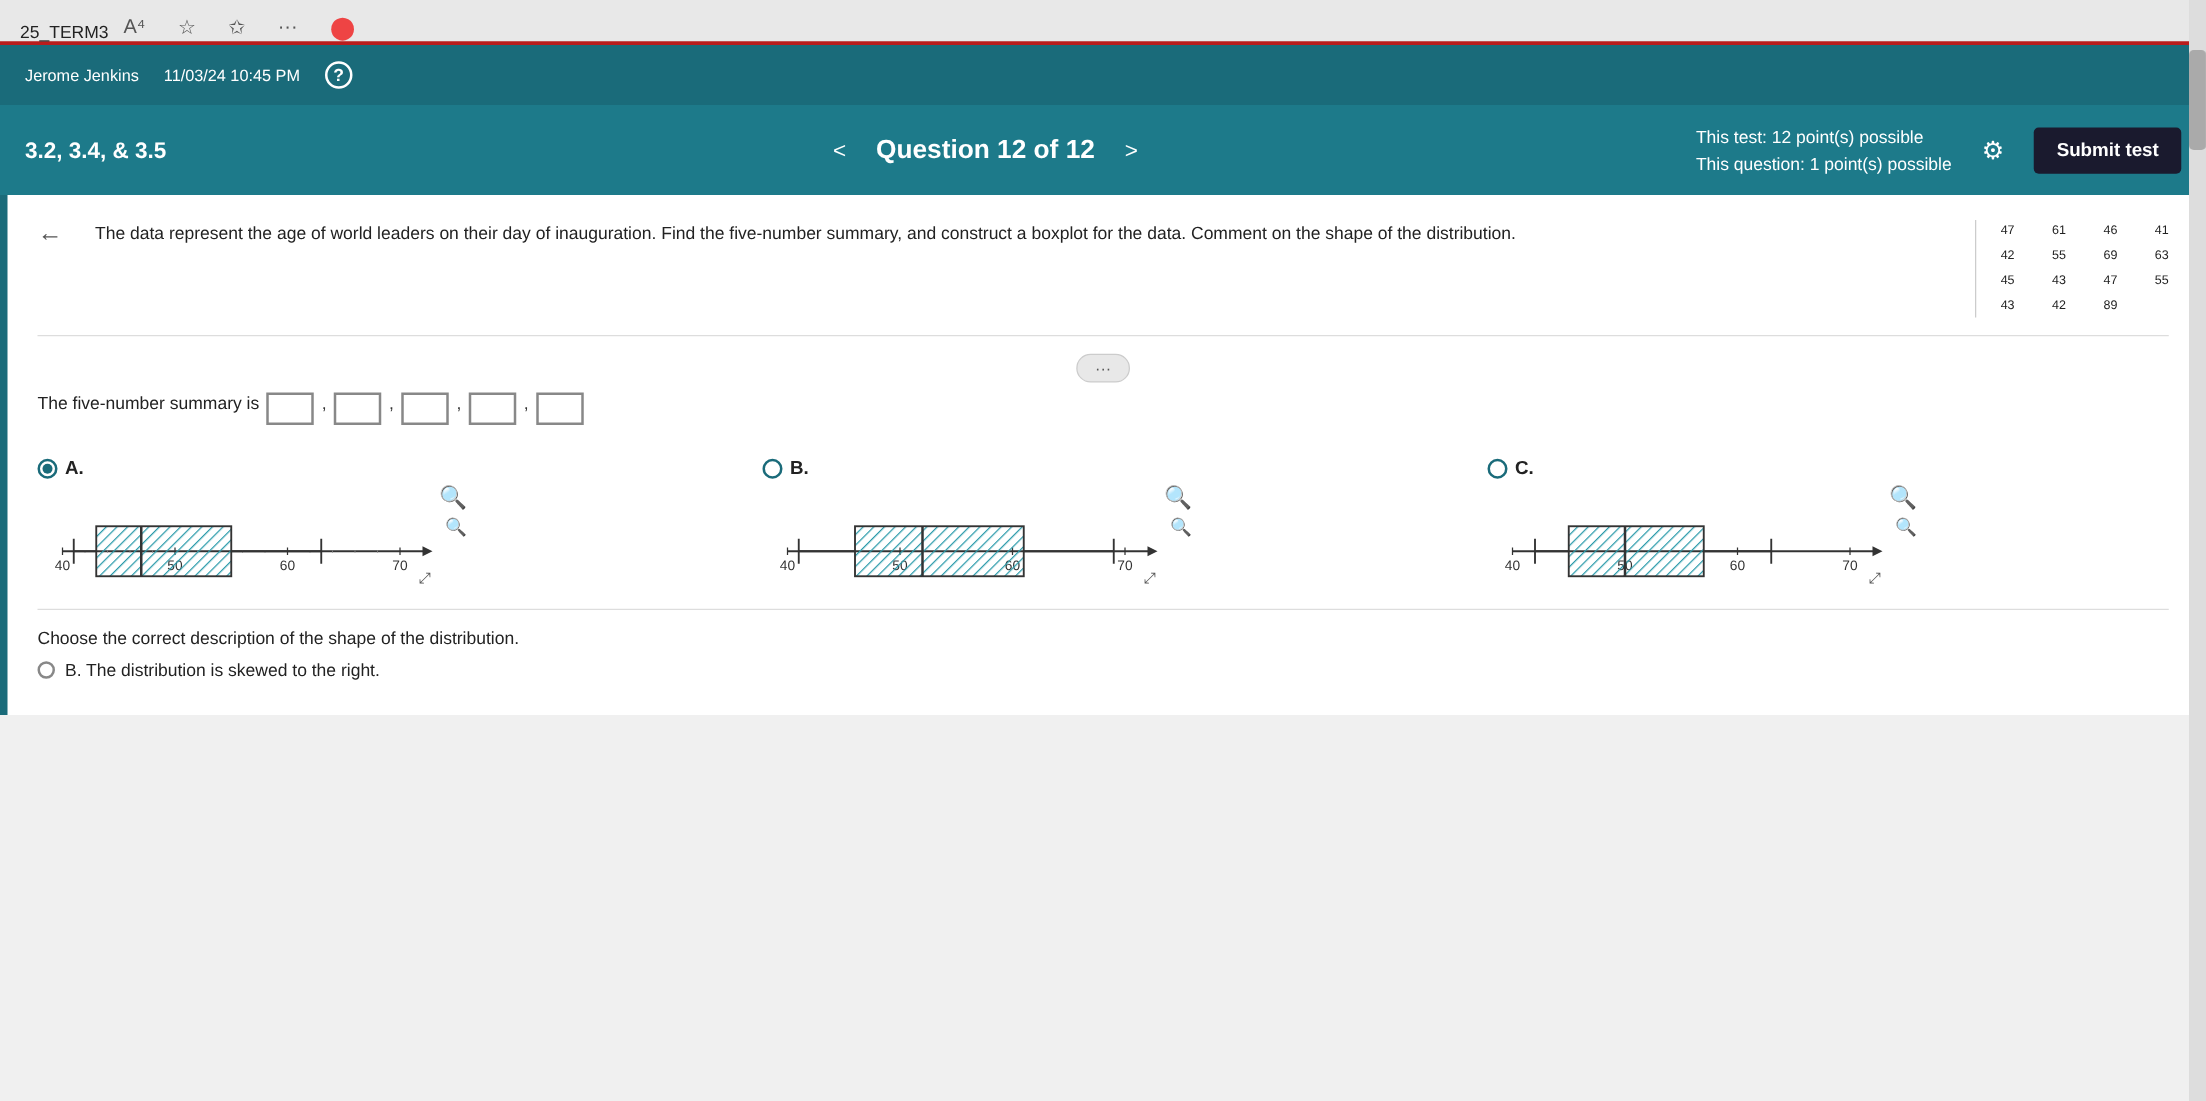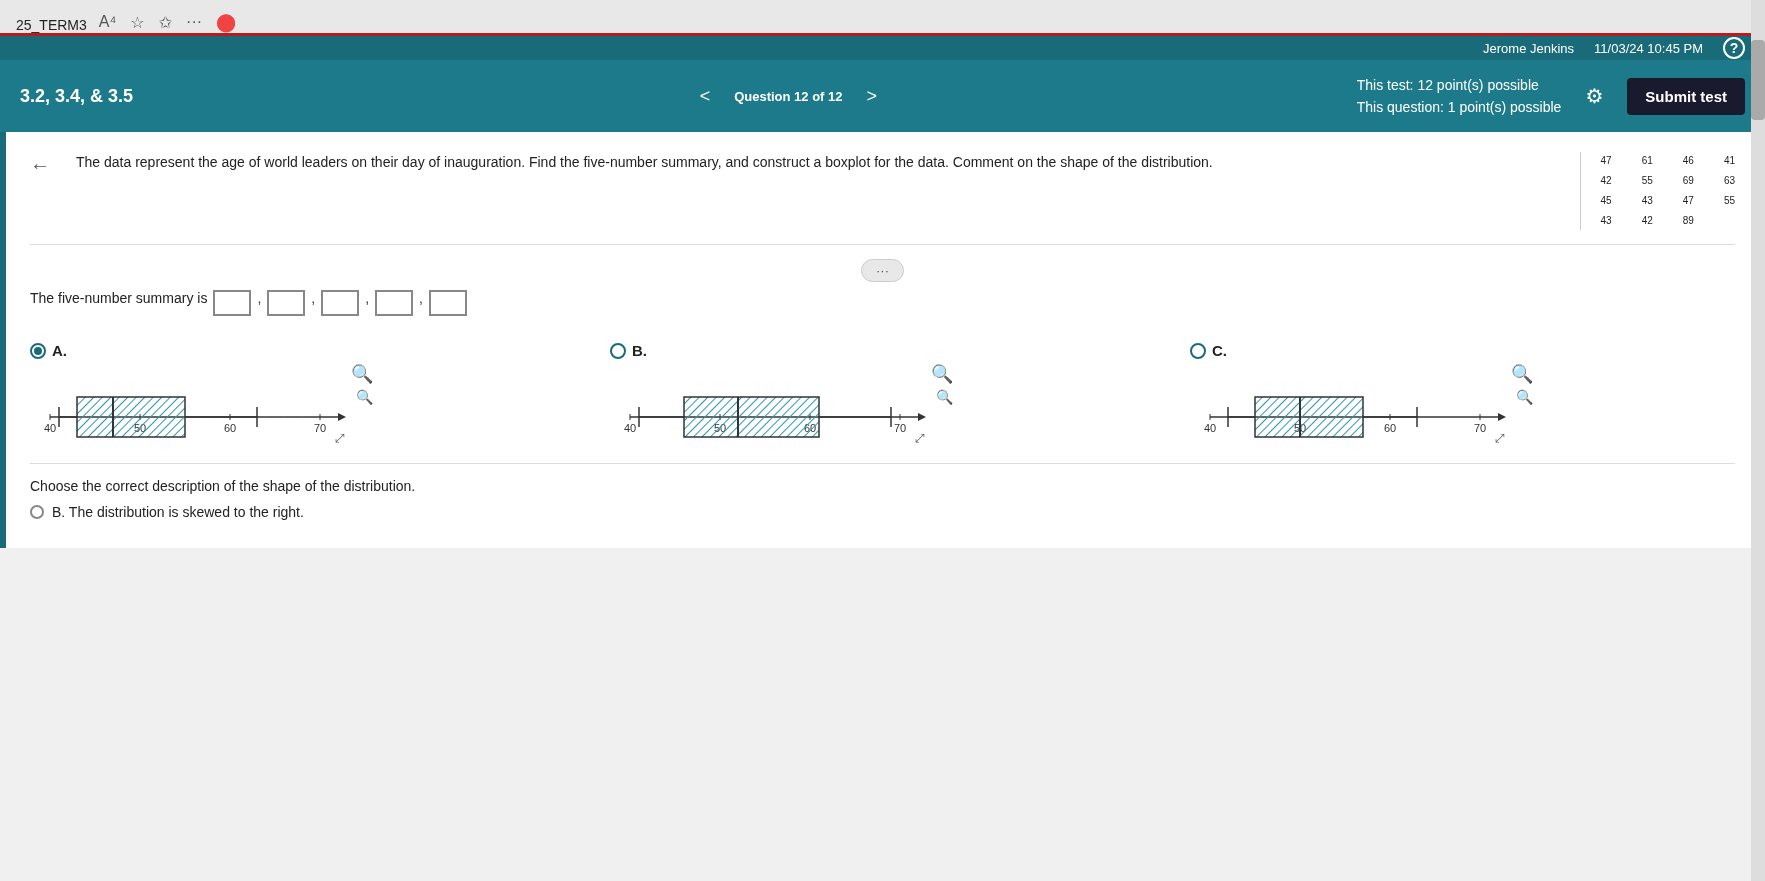--- a/index.html
+++ b/index.html
@@ -18,38 +18,38 @@
       background: #e8e8e8;
       height: 36px;
       display: flex;
       align-items: flex-end;
       padding: 0 16px;
       gap: 12px;
       border-bottom: 3px solid #b91c1c;
     }
     .browser-icons {
       display: flex;
-      gap: 14px;
+      gap: 26px;
       align-items: center;
     }
     .browser-icon {
       font-size: 16px;
       color: #555;
       cursor: pointer;
     }
 
     
     .app-header {
       background: #1a6b7a;
       color: white;
       padding: 6px 20px;
       display: flex;
       align-items: center;
-      justify-content: flex-end;
-      height: 24px;
+      justify-content: flex-start;
+      height: 48px;
     }
     .app-header-left {
       font-size: 15px;
       font-weight: bold;
       color: white;
     }
     .app-header-right {
       font-size: 13px;
       color: white;
       display: flex;
@@ -92,21 +92,21 @@
       flex: 1;
       justify-content: center;
     }
     .nav-arrow {
       font-size: 18px;
       color: white;
       cursor: pointer;
       padding: 2px 8px;
     }
     .question-label {
-      font-size: 13px;
+      font-size: 21px;
       font-weight: bold;
       color: white;
     }
     .nav-right {
       display: flex;
       align-items: center;
       gap: 24px;
     }
     .test-info {
       font-size: 14px;

